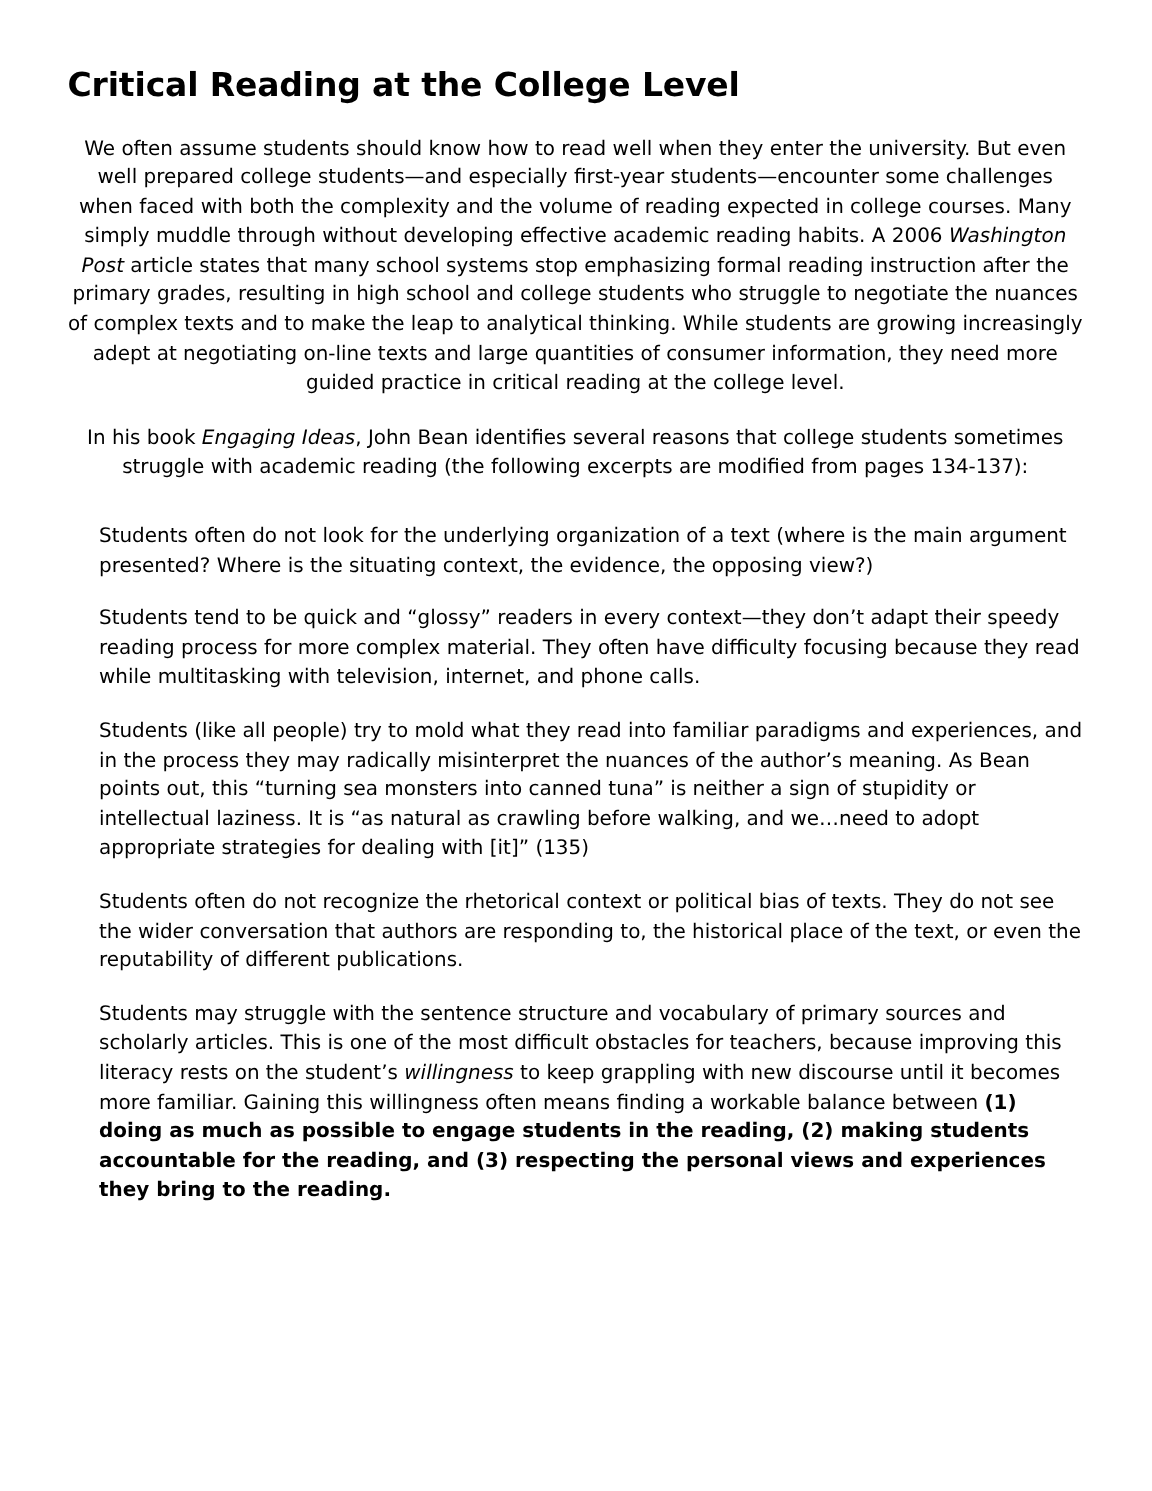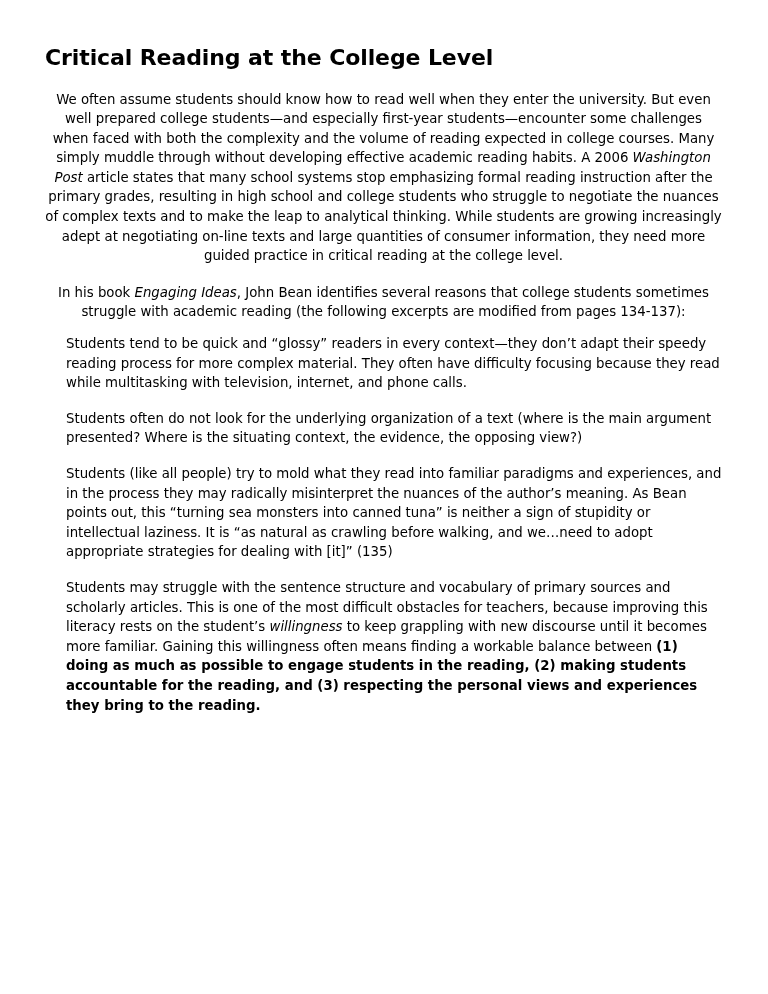--- a/index.html
+++ b/index.html
@@ -32,21 +32,21 @@
   }
   .body-para {
     font-size: 13.3px;
     line-height: 19.6px;
     margin: 0 0 17px 0;
     text-align: center;
     color: #000;
     max-width: 678px;
   }
   .body-para.tight {
-    margin-bottom: 12px;
+    margin-bottom: 26px;
   }
   .quote-block {
     margin: 0 0 16px 0;
     padding-left: 21px;
     font-size: 13.3px;
     line-height: 19.6px;
     max-width: 657px;
     color: #000;
   }
   .quote-block:last-child {
@@ -69,19 +69,20 @@
 
 <div class="page">
 
   <h1 class="doc-title">Critical Reading at the College Level</h1>
 
   <p class="body-para">We often assume students should know how to read well when they enter the university. But even well prepared college students—and especially first-year students—encounter some challenges when faced with both the complexity and the volume of reading expected in college courses. Many simply muddle through without developing effective academic reading habits. A 2006 <em class="title-italic">Washington Post</em> article states that many school systems stop emphasizing formal reading instruction after the primary grades, resulting in high school and college students who struggle to negotiate the nuances of complex texts and to make the leap to analytical thinking. While students are growing increasingly adept at negotiating on-line texts and large quantities of consumer information, they need more guided practice in critical reading at the college level.</p>
 
   <p class="body-para tight">In his book <em class="title-italic">Engaging Ideas</em>, John Bean identifies several reasons that college students sometimes struggle with academic reading (the following excerpts are modified from pages 134-137):</p>
 
   <div class="quote-list">
+    <div class="quote-block">Students often do not look for the underlying organization of a text (where is the main argument presented? Where is the situating context, the evidence, the opposing view?)</div>
     <div class="quote-block">Students tend to be quick and “glossy” readers in every context—they don’t adapt their speedy reading process for more complex material. They often have difficulty focusing because they read while multitasking with television, internet, and phone calls.</div>
-    <div class="quote-block">Students often do not look for the underlying organization of a text (where is the main argument presented? Where is the situating context, the evidence, the opposing view?)</div>
     <div class="quote-block">Students (like all people) try to mold what they read into familiar paradigms and experiences, and in the process they may radically misinterpret the nuances of the author’s meaning. As Bean points out, this “turning sea monsters into canned tuna” is neither a sign of stupidity or intellectual laziness. It is “as natural as crawling before walking, and we…need to adopt appropriate strategies for dealing with [it]” (135)</div>
+    <div class="quote-block">Students often do not recognize the rhetorical context or political bias of texts. They do not see the wider conversation that authors are responding to, the historical place of the text, or even the reputability of different publications.</div>
     <div class="quote-block">Students may struggle with the sentence structure and vocabulary of primary sources and scholarly articles. This is one of the most difficult obstacles for teachers, because improving this literacy rests on the student’s <em class="title-italic">willingness</em> to keep grappling with new discourse until it becomes more familiar. Gaining this willingness often means finding a workable balance between <strong class="bold-run">(1) doing as much as possible to engage students in the reading, (2) making students accountable for the reading, and (3) respecting the personal views and experiences they bring to the reading.</strong></div>
   </div>
 
 </div>
 
 </body></html>

